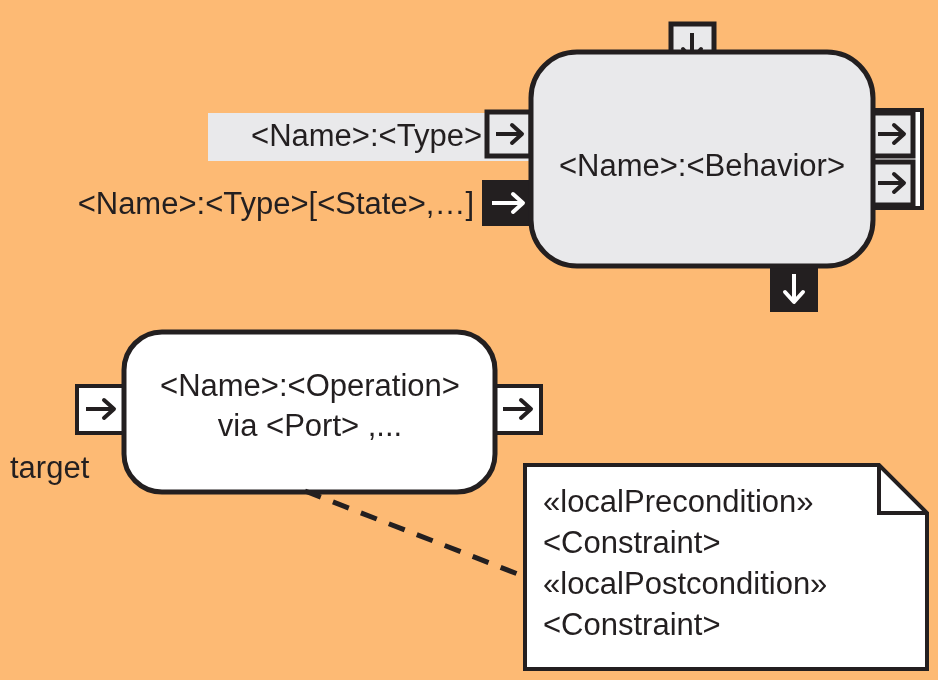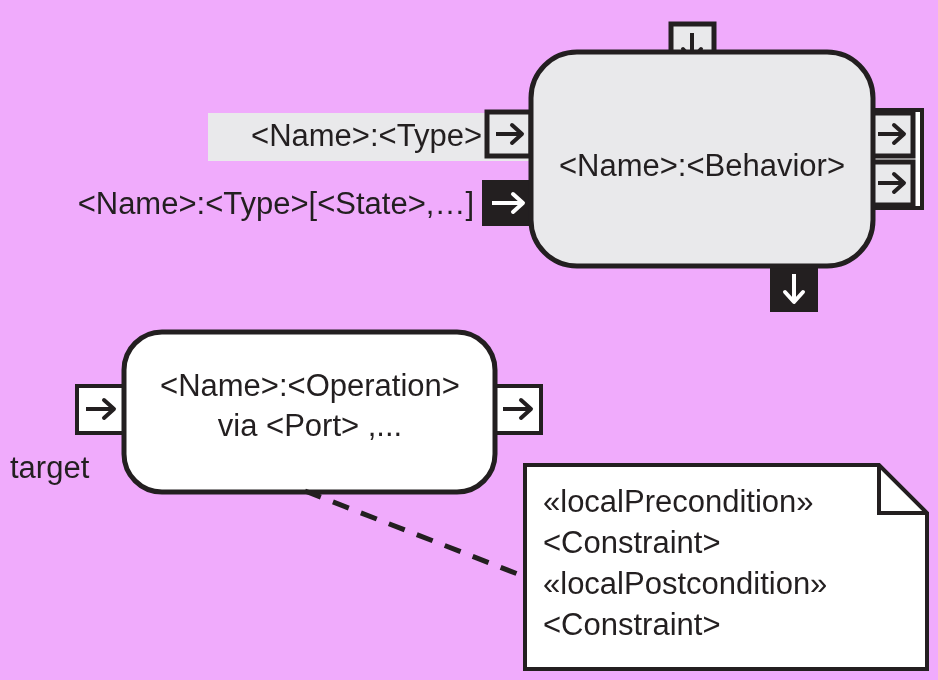--- a/index.html
+++ b/index.html
@@ -4,21 +4,21 @@
 <style>
   html, body {
     margin: 0;
     padding: 0;
     background: #ffffff;
   }
   #canvas {
     position: relative;
     width: 938px;
     height: 680px;
-    background: #f0abfc;
+    background: #fdba74;
     overflow: hidden;
     font-family: "Liberation Sans", sans-serif;
   }
   #canvas svg {
     position: absolute;
     left: 0;
     top: 0;
   }
   .diagram-text {
     font-family: "Liberation Sans", sans-serif;

